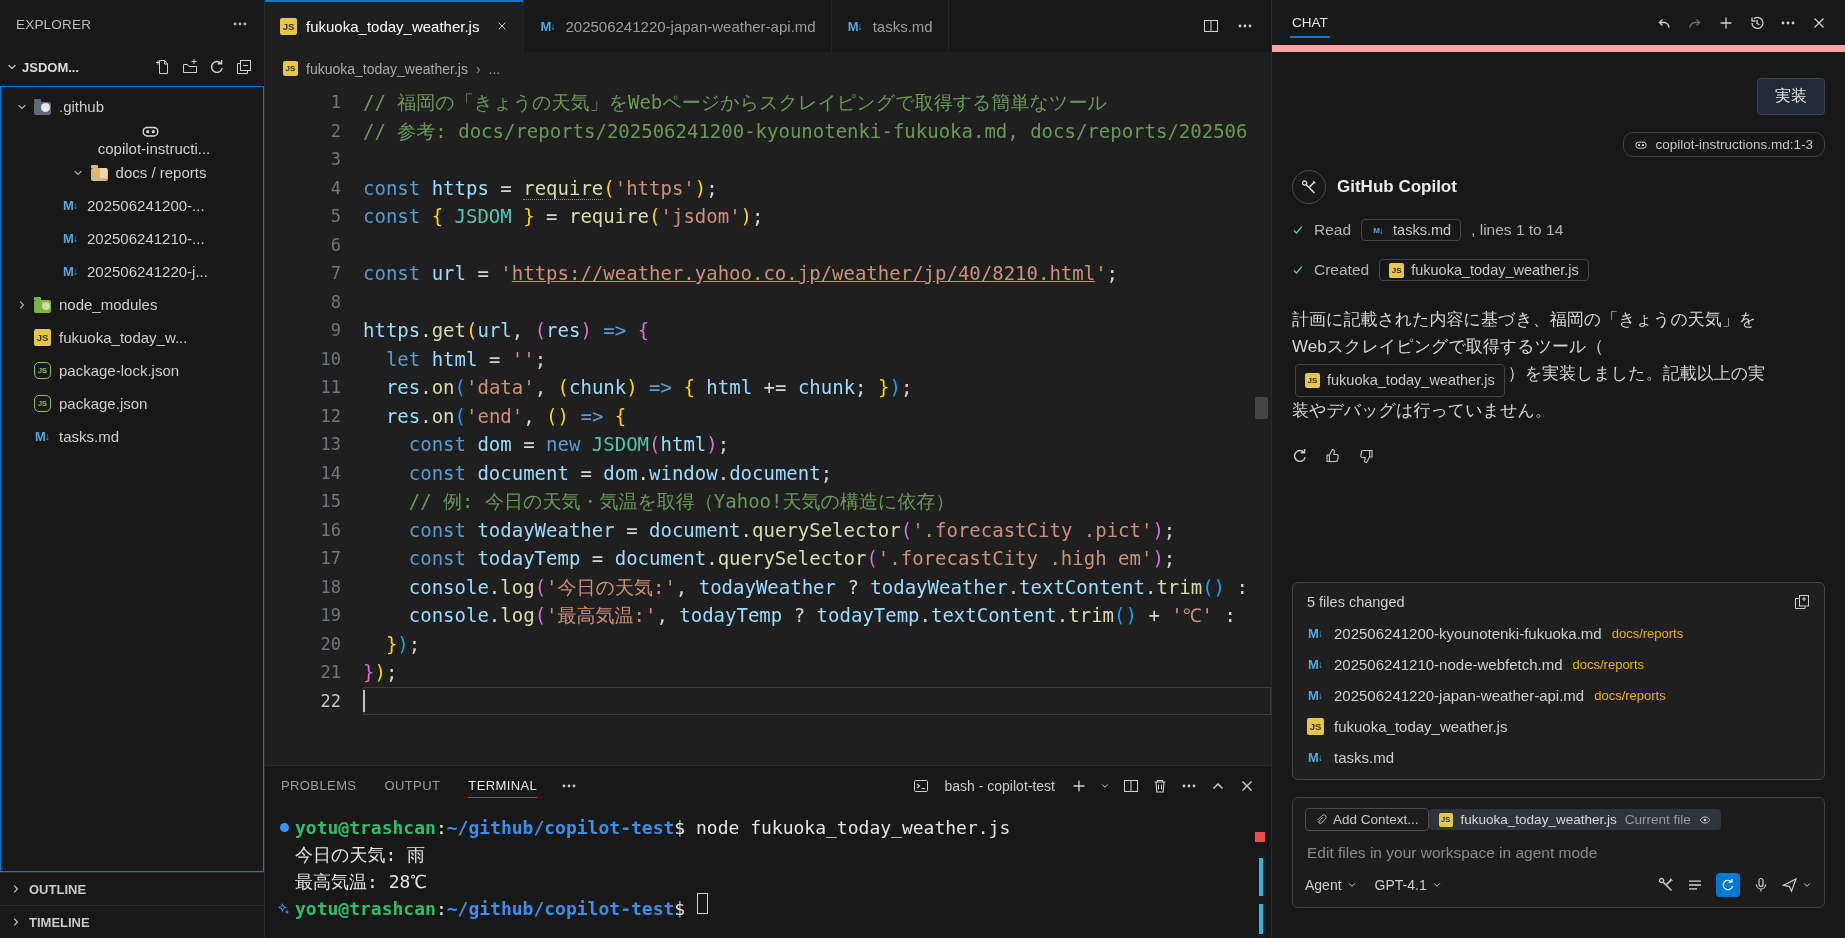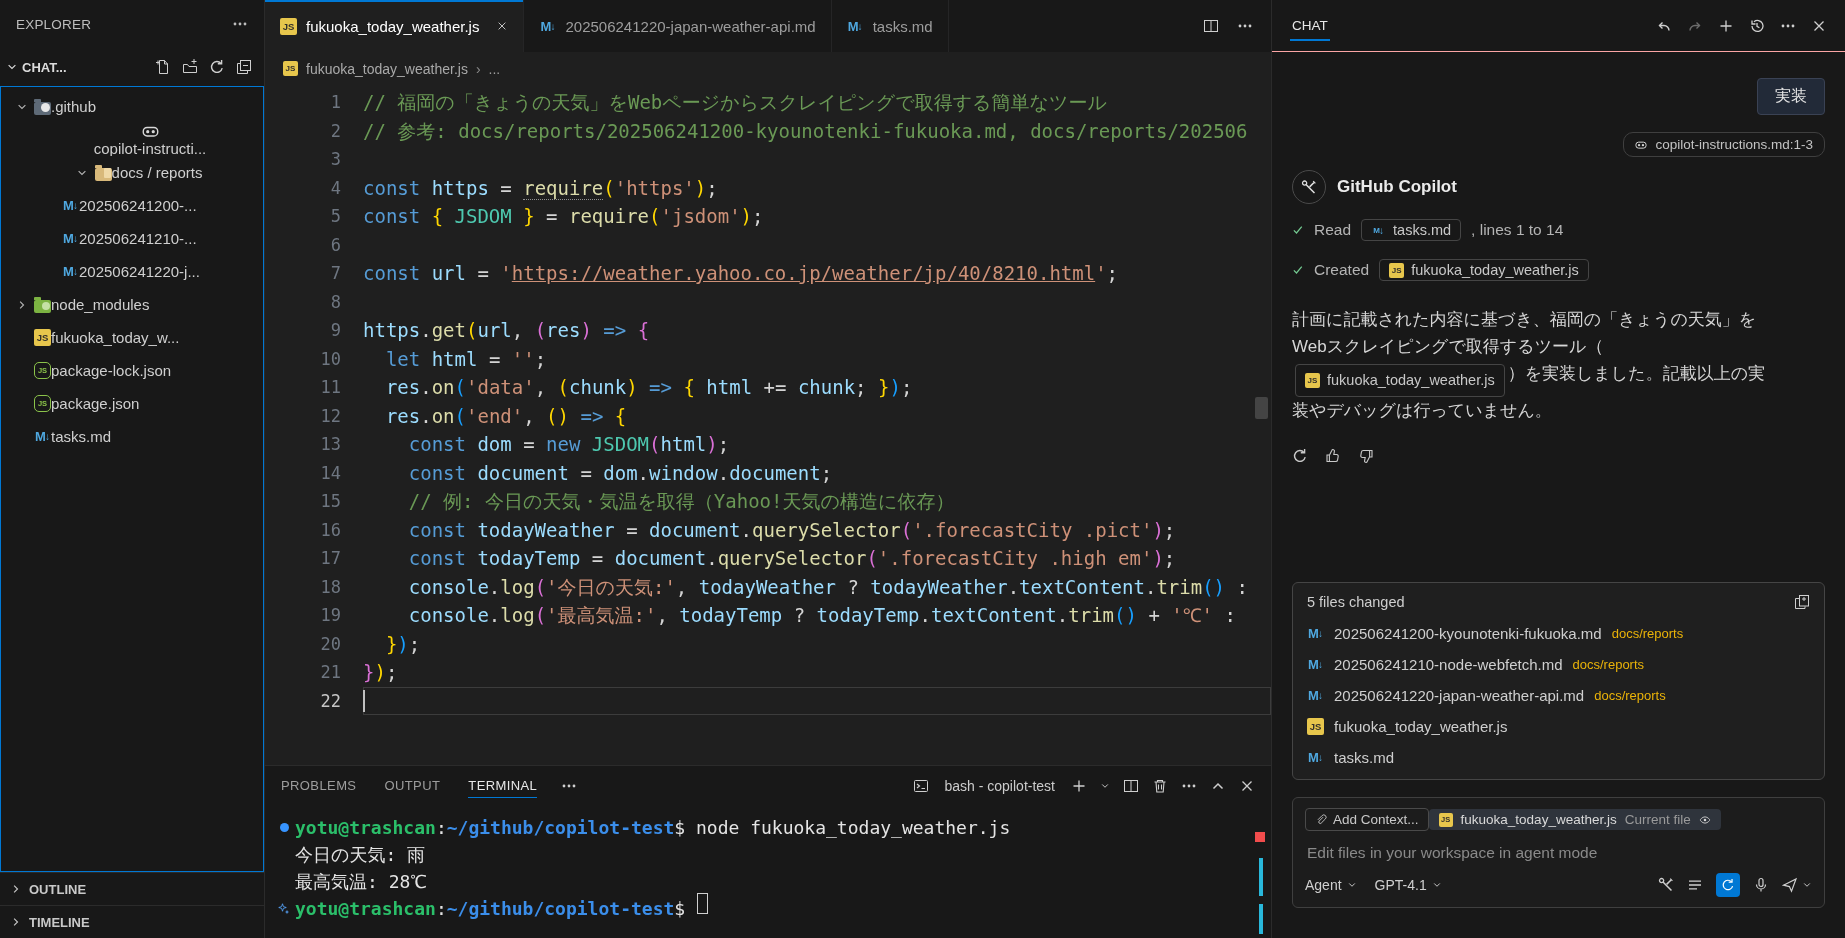--- a/index.html
+++ b/index.html
@@ -13,21 +13,21 @@
   .dim{color:#9d9d9d}
 
   
   .sidebar{width:265px;flex:none;background:#181818;border-right:1px solid #2b2b2b;display:flex;flex-direction:column}
   .sb-header{height:48px;flex:none;display:flex;align-items:center;justify-content:space-between;padding:0 16px;color:#bdbdbd;font-size:13.5px;letter-spacing:.2px}
   .sb-section{height:38px;flex:none;display:flex;align-items:center;gap:4px;padding:0 12px 0 6px;font-weight:700;font-size:13px;color:#dcdcdc}
   .sb-actions{margin-left:auto;display:flex;gap:11px;color:#cfcfcf}
   .tree{flex:1;border:1px solid #0078d4;padding-top:3px;overflow:hidden}
   .trow{height:33px;display:flex;align-items:center;font-size:15px;color:#cfcfcf;cursor:pointer}
   .trow .chev{width:25px;flex:none;display:flex;justify-content:center;color:#b5b5b5}
-  .tlabel{white-space:nowrap;overflow:hidden}
+  .tlabel{margin-left:8px;white-space:nowrap;overflow:hidden}
   .sb-bottom{flex:none}
   .sb-collapsed{height:33px;display:flex;align-items:center;gap:7px;padding:0 10px;font-weight:700;font-size:13px;color:#c9c9c9;border-top:1px solid #2b2b2b}
 
   
   .fi{width:17px;height:17px;flex:none;display:inline-flex;align-items:center;justify-content:center;font-weight:700;font-family:"Liberation Sans",sans-serif}
   .fi-js{background:#e7c64c;color:#33302a;font-size:9.5px;border-radius:2px}
   .fi-md{color:#4fa8e0;font-size:13px}
   .fi-md i{font-style:normal;font-size:10px;margin-left:-1px}
   .fi-json{border:1.5px solid #8bc34a;color:#8bc34a;border-radius:5px;font-size:7.5px}
   .fi-copilot{color:#d8d8d8}
@@ -84,21 +84,21 @@
   .t-g{color:#2bbf6a;font-weight:bold}
   .t-b{color:#3b8eea;font-weight:bold}
   .t-w{color:#e4e4e4}
   .tcursor{display:inline-block;width:11px;height:21px;border:1.3px solid #d0d0d0;margin-left:1px;vertical-align:middle;margin-top:-2px}
   .mark-red{position:absolute;right:6px;top:66px;width:10px;height:10px;background:#f14c4c}
   .mark-c1{position:absolute;right:8px;top:92px;width:4px;height:38px;background:#29b8db}
   .mark-c2{position:absolute;right:8px;top:138px;width:4px;height:30px;background:#29b8db}
 
   
   .chat{width:574px;flex:none;background:#181818;border-left:1px solid #2b2b2b;display:flex;flex-direction:column}
-  .chat-header{height:52px;flex:none;display:flex;align-items:center;padding:0 18px;border-bottom:1px solid #fca5a5}
+  .chat-header{height:52px;flex:none;display:flex;align-items:center;padding:0 18px;border-bottom:7px solid #fca5a5}
   .chat-title{font-size:13.5px;color:#e7e7e7;position:relative;padding:6px 2px;cursor:pointer}
   .chat-title::after{content:'';position:absolute;left:0;right:0;bottom:-2px;height:2px;background:#0078d4}
   .chat-hdr-icons{margin-left:auto;display:flex;gap:15px;color:#cfcfcf;align-items:center}
   .icdim{color:#6d6d6d}
   .chat-body{flex:1;padding:26px 20px 0;overflow:hidden;font-size:17px}
   .bubble-row{display:flex;justify-content:flex-end}
   .user-bubble{background:#222a38;border:1px solid #3a4254;border-radius:4px;padding:7px 17px;font-size:16px;color:#e5e5e5}
   .ref-row{display:flex;justify-content:flex-end;margin-top:17px}
   .ref-pill{display:inline-flex;align-items:center;gap:8px;border:1px solid #3f3f3f;border-radius:10px;padding:4px 11px;font-size:13.5px;color:#c3c3c3;cursor:pointer}
   .assistant-head{display:flex;align-items:center;gap:11px;margin-top:13px}
@@ -145,21 +145,21 @@
             <circle cx="13" cy="8" r="1.4" fill="currentColor"></circle>
           </svg>
         </span>
     </div>
     <div class="sb-section">
       <span class="ic sm">
           <svg viewBox="0 0 16 16">
             <path d="M3.5 5.5l4.5 4.5 4.5-4.5" fill="none" stroke="currentColor" stroke-width="1.5"></path>
           </svg>
         </span>
-      <span>CHAT...</span>
+      <span>JSDOM...</span>
       <span class="sb-actions">
         <span class="ic">
             <svg viewBox="0 0 16 16">
               <path d="M9.5 1.5h-5v13h8V5z" fill="none" stroke="currentColor"></path>
               <path d="M9.5 1.5V5H13" fill="none" stroke="currentColor"></path>
               <path d="M1 3.5h4M3 1.5v4" stroke="currentColor"></path>
             </svg>
           </span>
         <span class="ic">
             <svg viewBox="0 0 16 16">

